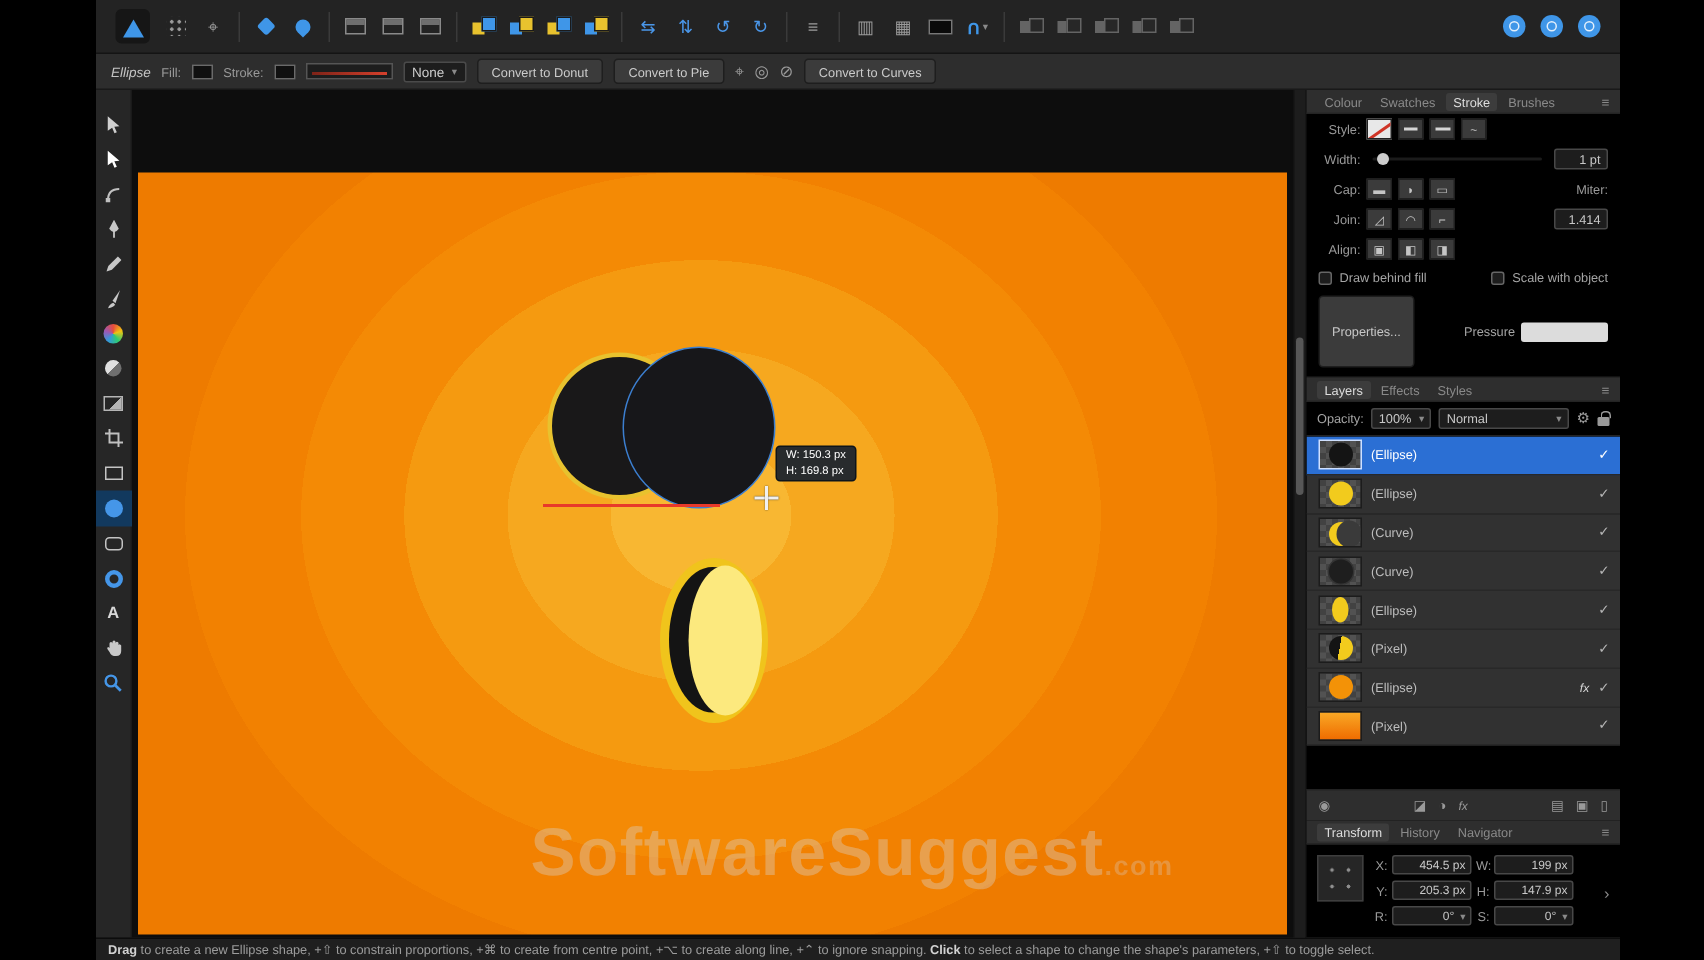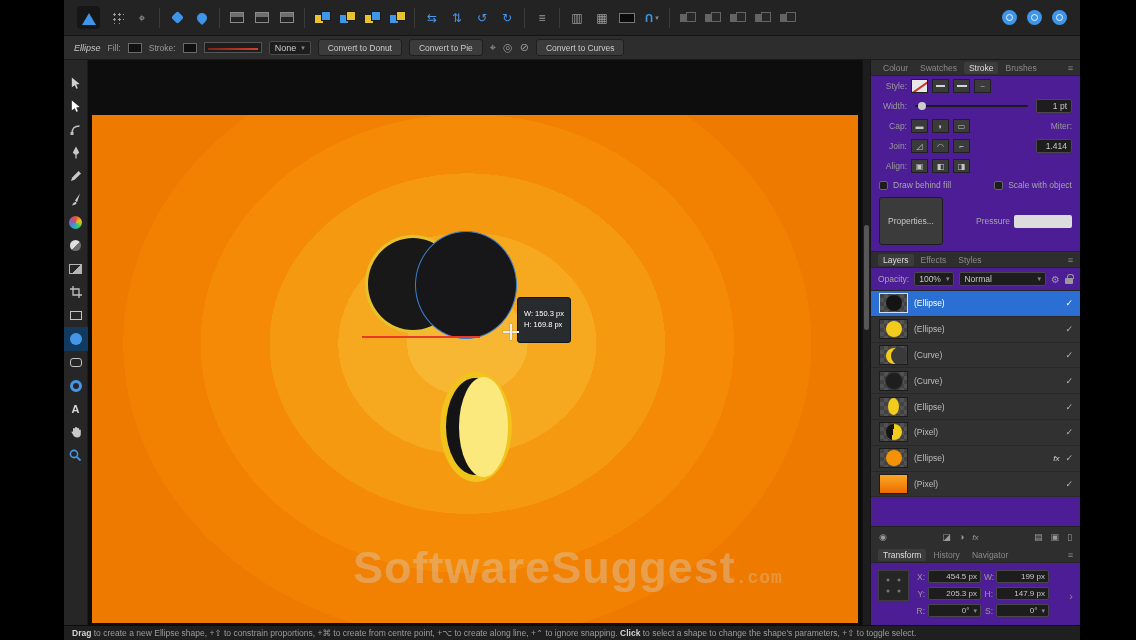--- a/index.html
+++ b/index.html
@@ -63,33 +63,33 @@
   .artboard { position:absolute; left:4px; right:4px; top:55px; height:508px;
     background:radial-gradient(ellipse 430px 370px at 49% 45%,
       #f8b732 0%, #f8b732 14%, #f6a81f 14%, #f6a81f 30%, #f59a10 30%, #f59a10 46%,
       #f48a05 46%, #f48a05 62%, #f28101 62%, #f28101 80%, #ee7b00 80%); }
   .circleL { position:absolute; left:277px; top:175px; width:96px; height:98px; border-radius:50%; background:#191819; border:3px solid #e8c22e; }
   .circleR { position:absolute; left:327px; top:171px; width:102px; height:108px; border-radius:50%; background:#17171a; border:1px solid #3c7fd0; }
   .redline { position:absolute; left:274px; top:276px; width:118px; height:2px; background:#e8392a; }
   .moon { position:absolute; left:352px; top:312px; width:72px; height:110px; border-radius:50%; background:#f0c41c; overflow:hidden; }
   .moon-dark { position:absolute; left:6px; top:6px; width:58px; height:97px; border-radius:50%; background:#141414; }
   .moon-light { position:absolute; left:19px; top:5px; width:49px; height:100px; border-radius:50%; background:#fce97e; }
-  .tooltip { position:absolute; left:429px; top:237px; background:rgba(28,36,46,.95); border:1px solid #0d141b; border-radius:3px; padding:11px 6px; color:#fff; font-size:7.5px; line-height:1.45; z-index:6; }
+  .tooltip { position:absolute; left:429px; top:237px; background:rgba(28,36,46,.95); border:1px solid #0d141b; border-radius:3px; padding:0 6px; color:#fff; font-size:7.5px; line-height:1.45; z-index:6; }
   .crossh { position:absolute; z-index:6; }
   .crossh .h { position:absolute; left:415px; top:271px; width:16px; height:1.5px; background:#f0f0f0; box-shadow:0 0 1px #333; }
   .crossh .v { position:absolute; left:422px; top:264px; width:1.5px; height:16px; background:#f0f0f0; box-shadow:0 0 1px #333; }
   .watermark { position:absolute; left:480px; top:482px; transform:translateX(-50%); white-space:nowrap; font-size:45px; font-weight:bold; color:rgba(215,210,205,.38); letter-spacing:1px; z-index:5; }
-  .watermark .suffix { font-size:18px; font-weight:bold; color:rgba(215,210,205,.30);font-family:Liberation Mono, monospace; }
+  .watermark .suffix { font-size:18px; font-weight:bold; color:rgba(215,210,205,.30); }
 
   
   .vscroll { width:8px; background:#1d1d1d; border-left:1px solid #121212; position:relative; flex:0 0 auto; }
   .vthumb { position:absolute; left:1px; top:165px; width:5px; height:105px; background:#575757; border-radius:3px; }
 
   
-  .rightpanel { width:210px; background:#4c1d95; border-left:1px solid #161616; display:flex; flex-direction:column; font-size:9px; color:#a8a8a8; flex:0 0 auto; }
+  .rightpanel { width:210px; background:#000000; border-left:1px solid #161616; display:flex; flex-direction:column; font-size:9px; color:#a8a8a8; flex:0 0 auto; }
   .sec-tabs { height:16px; display:flex; align-items:center; gap:2px; padding:0 7px; border-bottom:1px solid #242424; background:#2e2e2e; flex:0 0 auto; }
   .tab { padding:1px 5px; color:#8a8a8a; font-size:8.5px; }
   .tab.active { color:#dedede; background:#3c3c3c; border-radius:2px; }
   .tab-menu { margin-left:auto; color:#8a8a8a; font-size:9px; }
   .srow { display:flex; align-items:center; gap:4px; padding:3px 8px; }
   .lbl { width:28px; text-align:right; color:#9a9a9a; font-size:8.5px; flex:0 0 auto; }
   .sbtn { width:17px; height:14px; background:#3b3b3b; border:1px solid #202020; display:flex; align-items:center; justify-content:center; color:#c5c5c5; font-size:8px; }
   .sbtn.nostroke { background:#e8e8e8; position:relative; overflow:hidden; }
   .sbtn.nostroke::after { content:""; position:absolute; left:-2px; top:5.5px; width:22px; height:2px; background:#cf3426; transform:rotate(-35deg); }
   .sbtn .solidline { width:9px; height:2px; background:#d5d5d5; }

